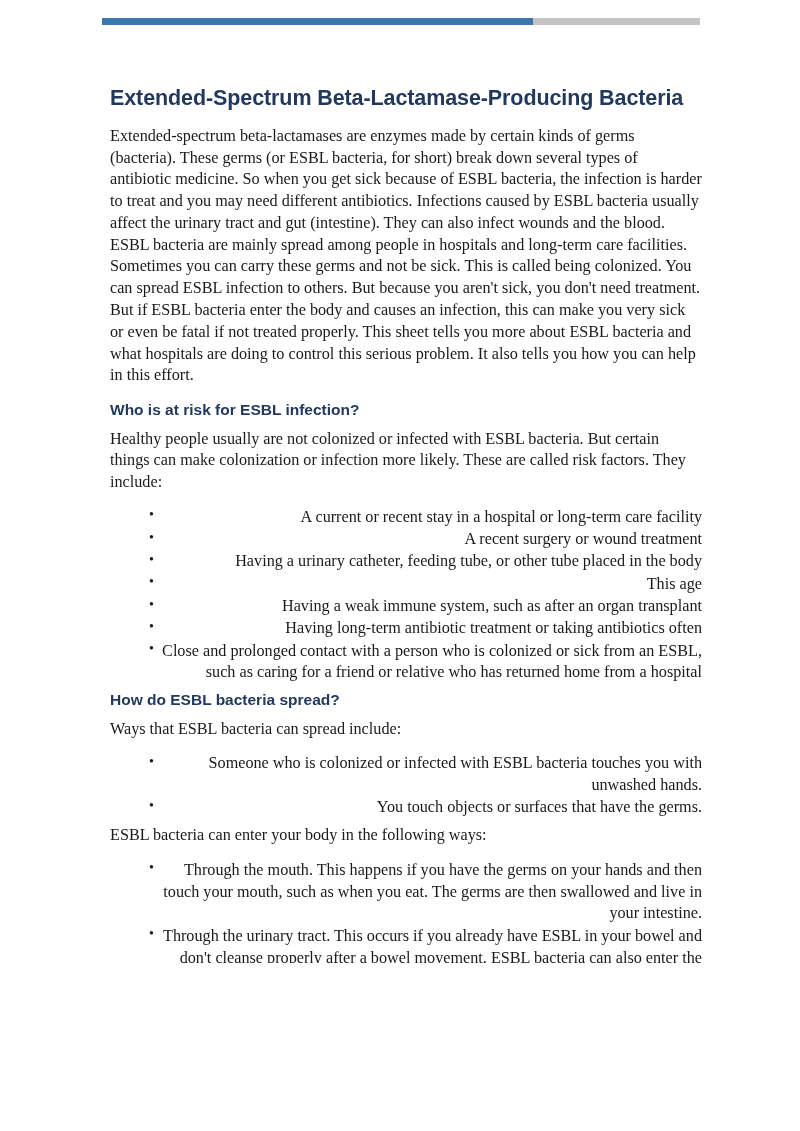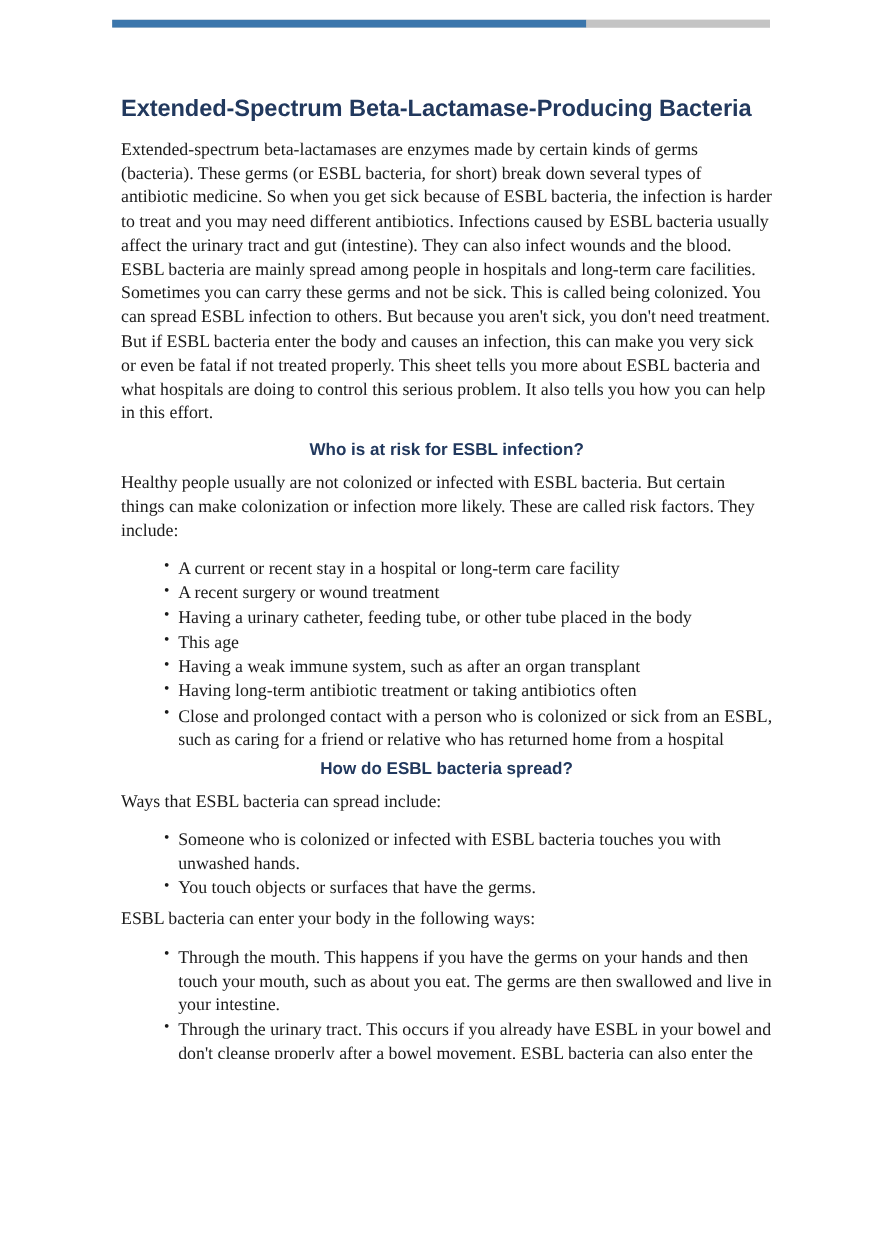--- a/index.html
+++ b/index.html
@@ -73,34 +73,34 @@
     line-height: 1.2;
   }
 
   h2.section-title {
     font-family: "Liberation Sans", "DejaVu Sans", sans-serif;
     font-size: 15.5px;
     font-weight: bold;
     color: #22395e;
     margin: 0 0 9px 0;
     line-height: 1.25;
-    text-align: center;
   }
 
   p.body-text {
     font-size: 16.2px;
     line-height: 1.345;
     margin: 0 0 13px 0;
     text-align: left;
   }
 
   ul.bullets {
     margin: 0 0 6px 0;
     padding: 0 0 0 39px;
     list-style: none;
+    text-align: right;
   }
   ul.bullets > li {
     position: relative;
     font-size: 16.2px;
     line-height: 1.345;
     margin: 0 0 0.5px 0;
     padding-left: 13px;
   }
   ul.bullets > li::before {
     content: "\2022";
@@ -146,21 +146,21 @@
 
     <h2 class="section-title gap-before-section">How do ESBL bacteria spread?</h2>
     <p class="body-text">Ways that ESBL bacteria can spread include:</p>
     <ul class="bullets list-gap-top">
       <li>Someone who is colonized or infected with ESBL bacteria touches you with unwashed hands.</li>
       <li>You touch objects or surfaces that have the germs.</li>
     </ul>
 
     <p class="body-text tight-top">ESBL bacteria can enter your body in the following ways:</p>
     <ul class="bullets list-gap-top">
-      <li>Through the mouth. This happens if you have the germs on your hands and then touch your mouth, such as about you eat. The germs are then swallowed and live in your intestine.</li>
+      <li>Through the mouth. This happens if you have the germs on your hands and then touch your mouth, such as when you eat. The germs are then swallowed and live in your intestine.</li>
       <li>Through the urinary tract. This occurs if you already have ESBL in your bowel and don't cleanse properly after a bowel movement. ESBL bacteria can also enter the urinary tract through a urinary catheter, if you have one.</li>
       <li>Through a wound or IV site.</li>
       <li>Through the airway. This happens if the person with the ESBL bacteria coughs or sneezes on you, or if you are on a breathing machine, called a ventilator, and have other risk factors for the germs.</li>
     </ul>
 
   </div>
 
   <div class="rule rule-footer">
     <div class="seg-blue" style="width: 72%;"></div>
     <div class="seg-gray"></div>

